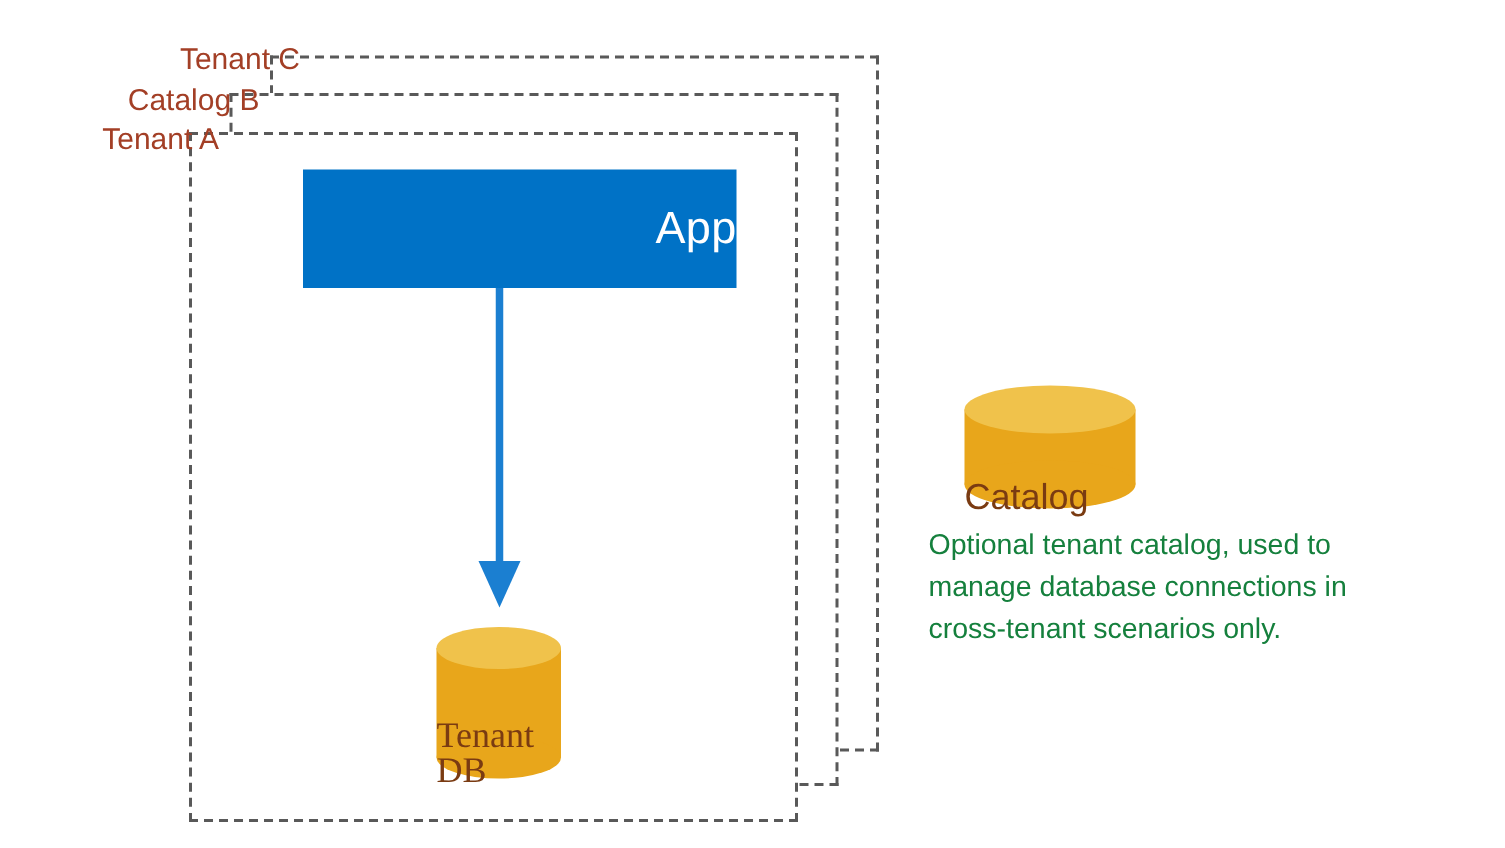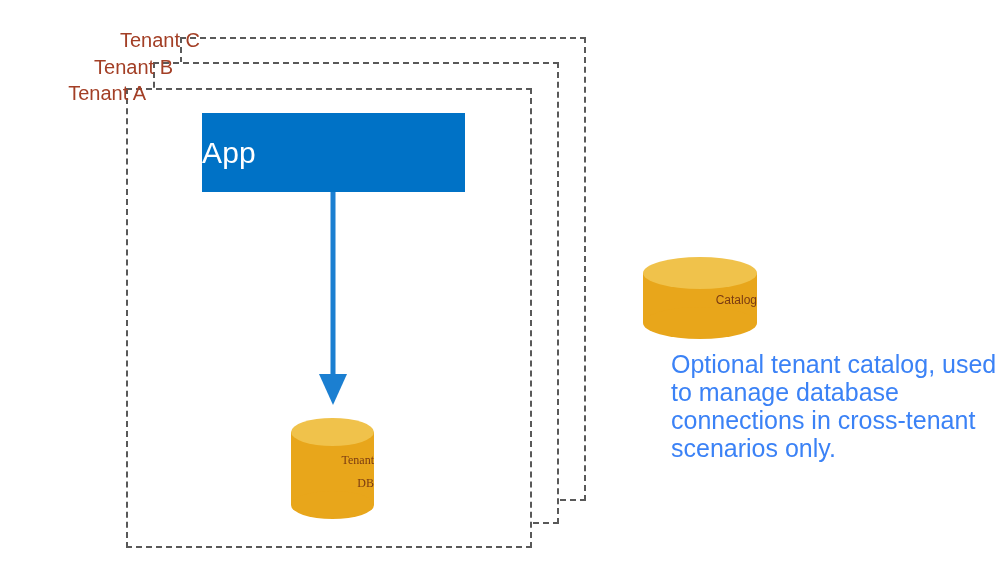--- a/index.html
+++ b/index.html
@@ -41,26 +41,26 @@
   }
   #tenant-label-c { left: 0px; top: 28px; width: 172px; }
   #tenant-label-b { left: 0px; top: 55px; width: 145px; }
   #tenant-label-a { left: 0px; top: 81px; width: 118px; }
 
   
   #app-box {
     position: absolute;
     left: 202px;
     top: 113px;
-    width: 263px;
+    width: 289px;
     height: 79px;
     background: #0072C6;
     display: flex;
     align-items: center;
-    justify-content: flex-start;
+    justify-content: flex-end;
   }
   #app-box-label {
     color: #ffffff;
     font-size: 30px;
     line-height: 34px;
     letter-spacing: 0.2px;
   }
 
   
   #arrow-app-to-db {
@@ -94,61 +94,62 @@
     left: 0;
     right: 0;
     bottom: 0;
     background: #E8A61B;
     border-radius: 50%;
   }
   .cyl-label {
     position: absolute;
     left: 0;
     right: 0;
-    text-align: right;
+    text-align: left;
     color: #7A3B12;
-    font-size: 12px;
+    font-size: 24px;
     line-height: 23px;
+    margin-top: 31px;
   }
 
   
   #cylinder-tenant-db { left: 291px; top: 418px; width: 83px; height: 101px; }
   #cylinder-tenant-db .cyl-top         { height: 28px; }
   #cylinder-tenant-db .cyl-body        { top: 14px; bottom: 14px; }
   #cylinder-tenant-db .cyl-bottom-shade{ height: 28px; }
   #cylinder-tenant-db .cyl-label       { top: 31px; font-family: Liberation Serif, serif; }
 
   
   #cylinder-catalog { left: 643px; top: 257px; width: 114px; height: 82px; }
   #cylinder-catalog .cyl-top         { height: 32px; }
   #cylinder-catalog .cyl-body        { top: 16px; bottom: 16px; }
   #cylinder-catalog .cyl-bottom-shade{ height: 32px; }
   #cylinder-catalog .cyl-label       { top: 32px; }
 
   
   #catalog-caption {
     position: absolute;
-    left: 671px;
+    left: 619px;
     top: 350px;
     width: 330px;
-    color: #3b82f6;
-    font-size: 25px;
+    color: #15803d;
+    font-size: 19px;
     line-height: 28px;
   }
 </style>
 </head>
 <body>
 
 <div id="canvas">
 
   <div class="tenant-rect" id="tenant-rect-c"></div>
   <div class="tenant-label" id="tenant-label-c">Tenant C</div>
 
   <div class="tenant-rect" id="tenant-rect-b"></div>
-  <div class="tenant-label" id="tenant-label-b">Tenant B</div>
+  <div class="tenant-label" id="tenant-label-b">Catalog B</div>
 
   <div class="tenant-rect" id="tenant-rect-a"></div>
   <div class="tenant-label" id="tenant-label-a">Tenant A</div>
 
   <div id="app-box">
     <span id="app-box-label">App</span>
   </div>
 
   <svg id="arrow-app-to-db" viewBox="0 0 34 215">
     <line x1="17" y1="0" x2="17" y2="186" stroke="#1B7FD1" stroke-width="5"></line>

